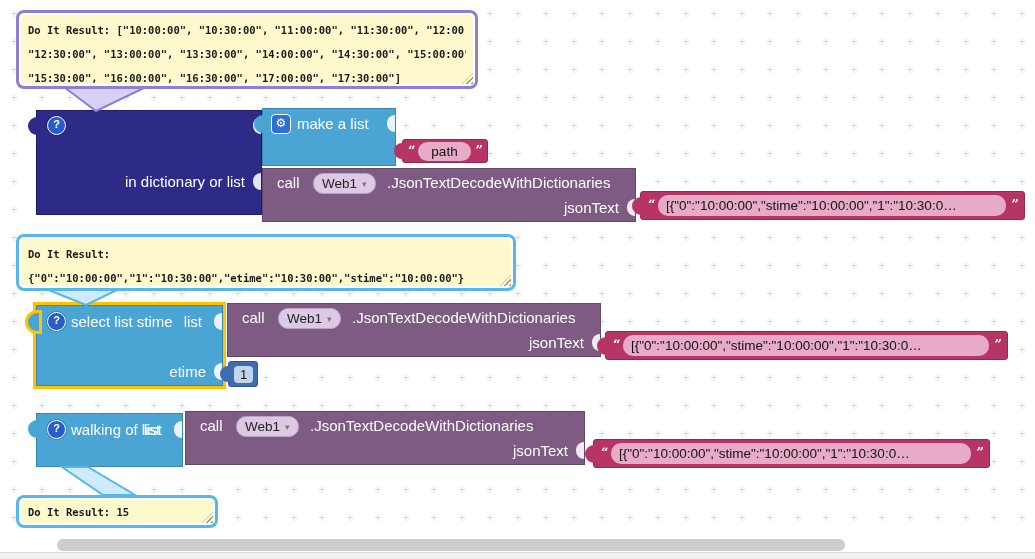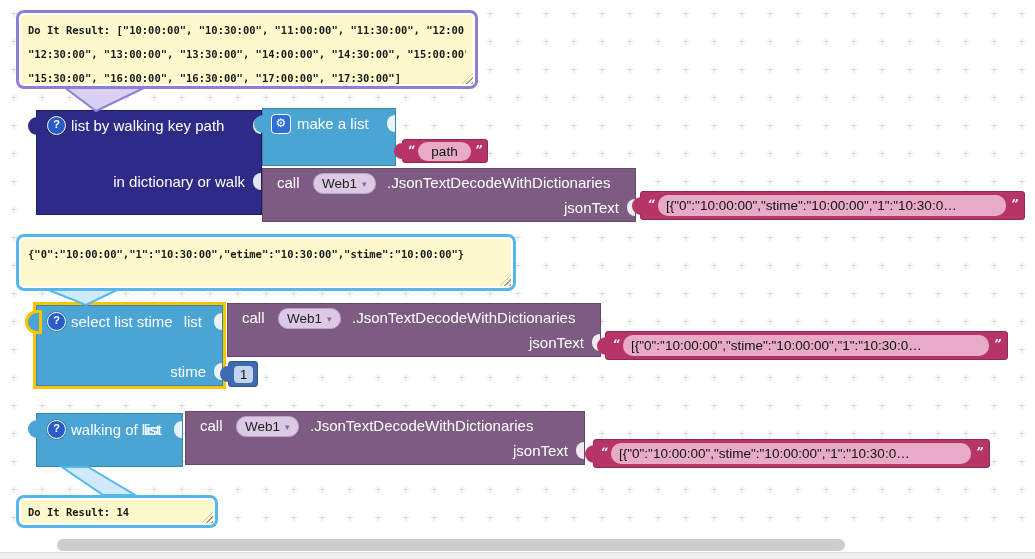--- a/index.html
+++ b/index.html
@@ -780,23 +780,22 @@
     <div class="ln">"15:30:00", "16:00:00", "16:30:00", "17:00:00", "17:30:00"]</div>
     <div class="rh"></div>
   </div>
   <svg class="tail" style="left:50px;top:86px;" width="110" height="27">
     <polygon class="tpur" points="14,1 96,1 46,25"></polygon>
   </svg>
 
   <div class="block indigo" style="left:36px;top:110px;width:226px;height:105px;">
     <div class="plug" style="top:6px;"></div>
     <div class="help" style="left:10px;top:5px;">?</div>
-    <span class="blabel" style="left:34px;top:6px;">list by walking key path</span>
     <div class="socket" style="top:6px;"></div>
-    <span class="blabel" style="right:16px;top:62px;">in dictionary or walk</span>
+    <span class="blabel" style="right:16px;top:62px;">in dictionary or list</span>
     <div class="socket" style="top:62px;"></div>
   </div>
 
   <div class="block lblue" style="left:262px;top:108px;width:134px;height:58px;">
     <div class="plug" style="top:6px;"></div>
     <div class="gear" style="left:8px;top:5px;">⚙</div>
     <span class="blabel" style="left:34px;top:6px;">make a list</span>
     <div class="socket" style="top:6px;"></div>
   </div>
 
@@ -820,34 +819,35 @@
   </div>
 
   <div class="block crim" style="left:640px;top:191px;width:385px;height:29px;">
     <div class="plug" style="top:5px;"></div>
     <span class="qt" style="left:7px;top:5px;">“</span>
     <div class="pfield" style="left:17px;top:3px;width:348px;height:21px;">[{"0":"10:00:00","stime":"10:00:00","1":"10:30:0…</div>
     <span class="qt" style="right:5px;top:5px;">”</span>
   </div>
 
   <div class="bubble bblue" style="left:16px;top:234px;width:500px;height:57px;">
+    <div class="ln">Do It Result:</div>
     <div class="ln">{"0":"10:00:00","1":"10:30:00","etime":"10:30:00","stime":"10:00:00"}</div>
     <div class="rh"></div>
   </div>
   <svg class="tail" style="left:40px;top:288px;" width="95" height="19">
     <polygon class="tblu" points="6,1 79,1 46,17"></polygon>
   </svg>
 
   <div class="block lblue selected" style="left:36px;top:305px;width:187px;height:81px;">
     <div class="plug" style="top:7px;"></div>
     <div class="help" style="left:10px;top:6px;">?</div>
     <span class="blabel" style="left:34px;top:7px;">select list stime</span>
     <span class="blabel" style="right:20px;top:7px;">list</span>
     <div class="socket" style="top:7px;"></div>
-    <span class="blabel" style="right:16px;top:57px;">stime</span>
+    <span class="blabel" style="right:16px;top:57px;">etime</span>
     <div class="socket" style="top:57px;"></div>
   </div>
 
   <div class="block math" style="left:228px;top:361px;width:30px;height:26px;">
     <div class="plug" style="top:4px;height:16px;"></div>
     <div class="mfield" style="left:5px;top:4px;width:19px;height:17px;line-height:17px;">1</div>
   </div>
 
   <div class="block purp" style="left:227px;top:303px;width:374px;height:54px;">
     <span class="blabel" style="left:14px;top:5px;">call</span>
@@ -890,19 +890,19 @@
     <div class="plug" style="top:5px;"></div>
     <span class="qt" style="left:7px;top:5px;">“</span>
     <div class="pfield" style="left:17px;top:3px;width:360px;height:21px;">[{"0":"10:00:00","stime":"10:00:00","1":"10:30:0…</div>
     <span class="qt" style="right:5px;top:5px;">”</span>
   </div>
 
   <svg class="tail" style="left:55px;top:466px;" width="95" height="31">
     <polygon class="tblu" points="7,1 33,1 80,29 48,29"></polygon>
   </svg>
   <div class="bubble bblue" style="left:16px;top:495px;width:202px;height:33px;">
-    <div class="ln" style="line-height:19px;">Do It Result: 14</div>
+    <div class="ln" style="line-height:19px;">Do It Result: 15</div>
     <div class="rh"></div>
   </div>
 
   <div id="scrollthumb"></div>
   <div id="bottomstrip"></div>
 </div>
 
 </body></html>

